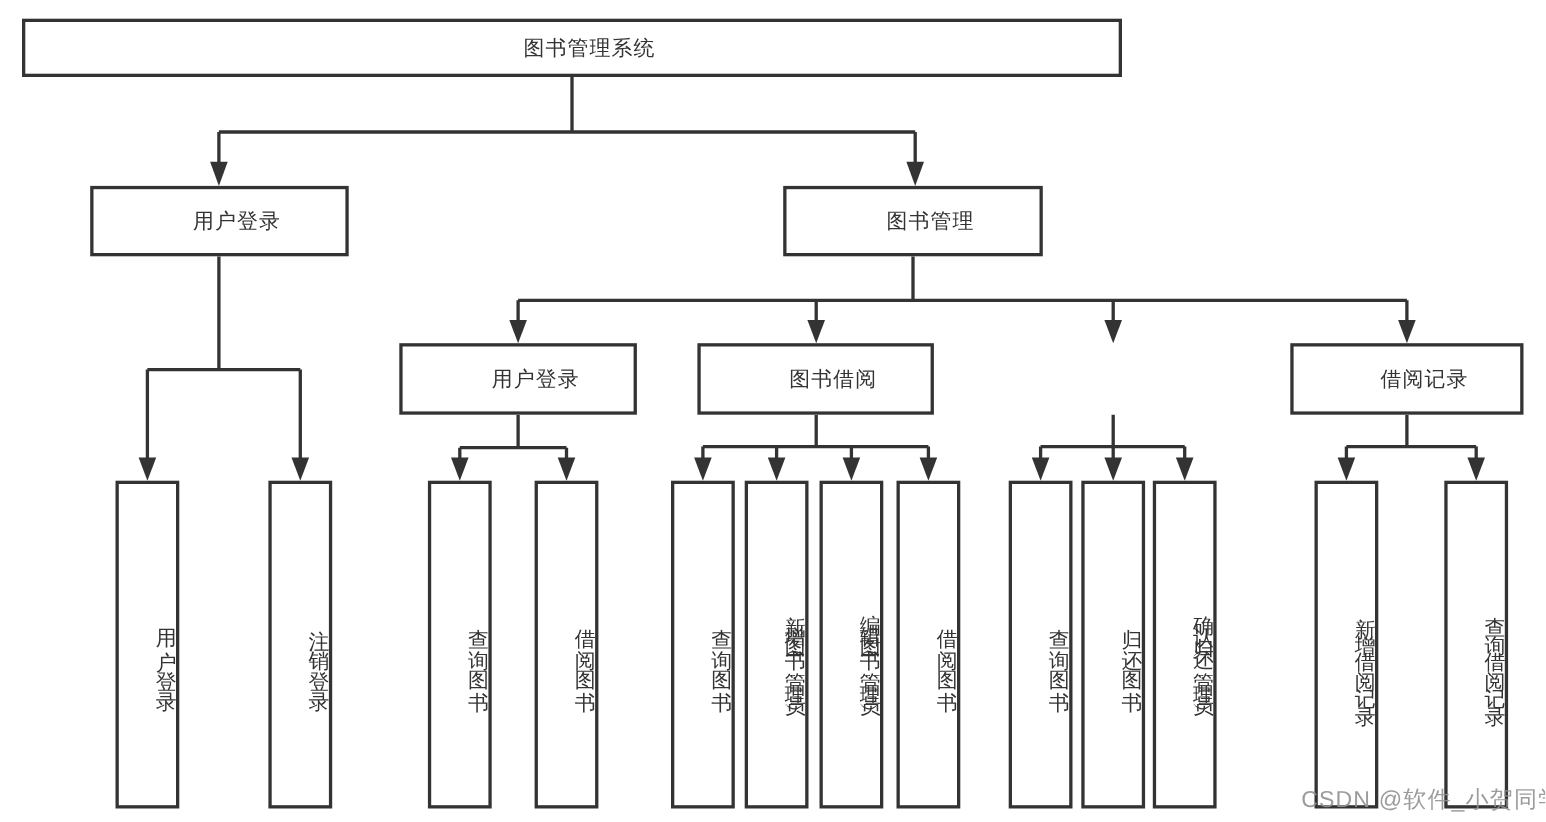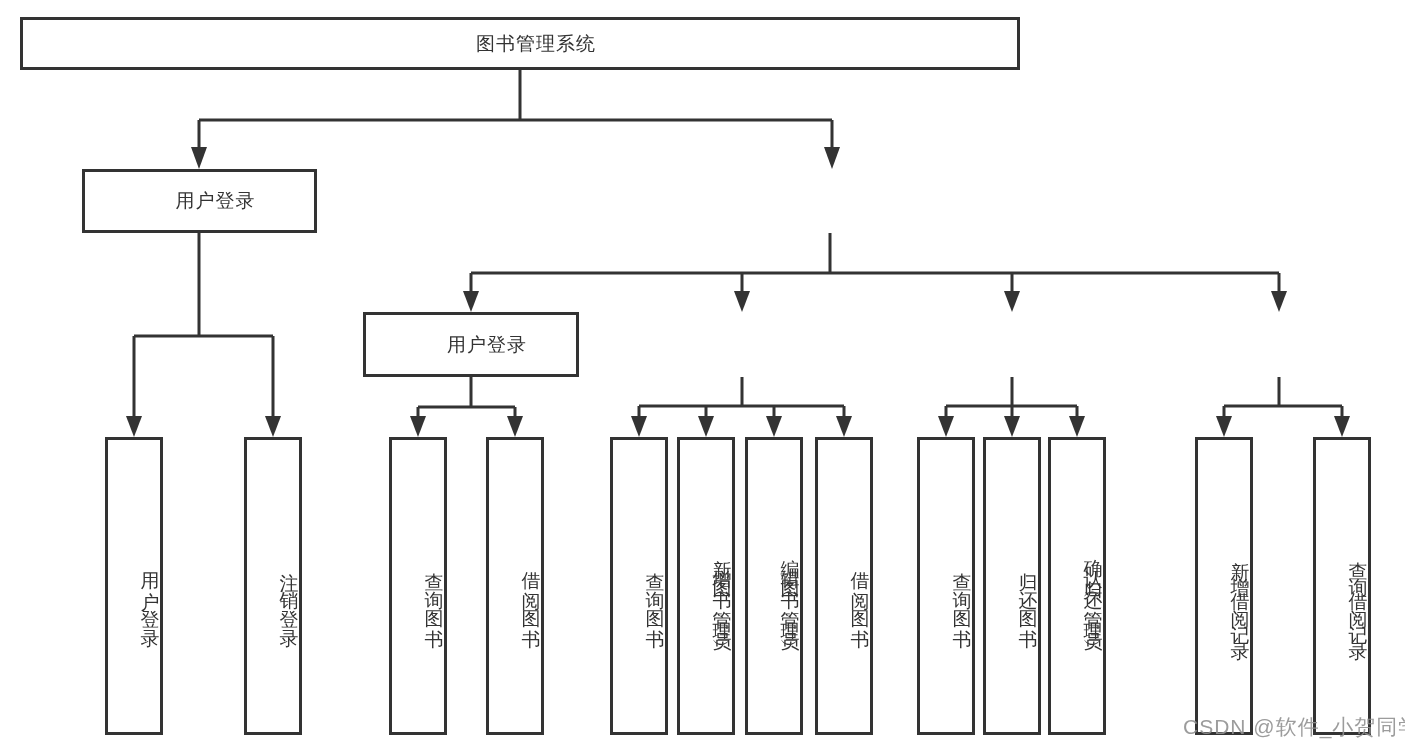--- a/index.html
+++ b/index.html
@@ -96,22 +96,25 @@
       <polygon points="1004,416 1020,416 1012,437"></polygon>
       <polygon points="1069,416 1085,416 1077,437"></polygon>
       <polygon points="1216,416 1232,416 1224,437"></polygon>
       <polygon points="1334,416 1350,416 1342,437"></polygon>
     </g>
   </svg>
 
   <div class="node" style="left:20px; top:17px; width:1000px; height:53px;">图书管理系统</div>
 
   <div class="node" style="left:82px; top:169px; width:235px; height:64px;">用户登录</div>
+  <div class="node" style="left:712px; top:169px; width:236px; height:64px;">图书管理</div>
 
   <div class="node" style="left:363px; top:312px; width:216px; height:65px;">用户登录</div>
+  <div class="node" style="left:634px; top:312px; width:215px; height:65px;">图书借阅</div>
+  <div class="node" style="left:1173px; top:312px; width:212px; height:65px;">借阅记录</div>
 
   <div class="node" style="left:105px; top:437px; width:58px; height:298px;">
     <span class="vtext v4">用户登录</span>
   </div>
   <div class="node" style="left:244px; top:437px; width:58px; height:298px;">
     <span class="vtext v4">注销登录</span>
   </div>
 
   <div class="node" style="left:389px; top:437px; width:58px; height:298px;">
     <span class="vtext v4">查询图书</span>

